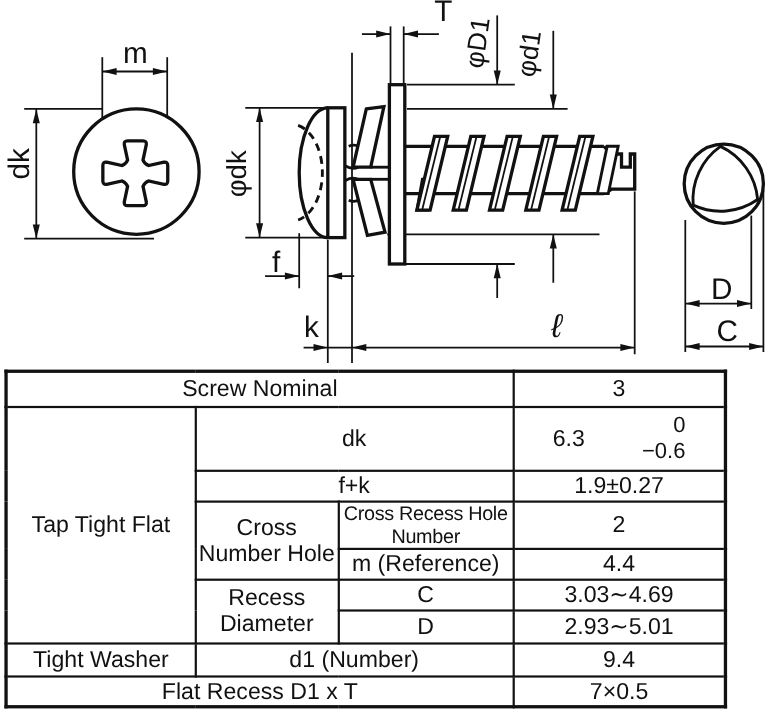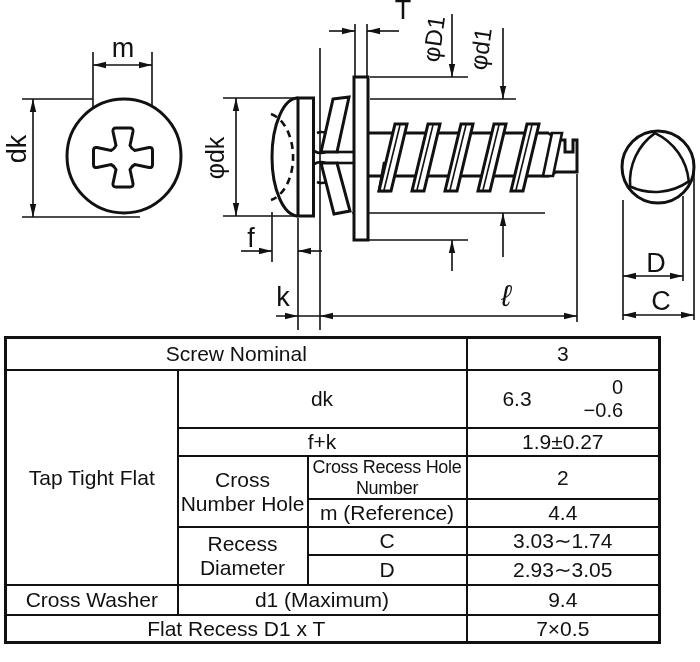--- a/index.html
+++ b/index.html
@@ -199,29 +199,29 @@
       <td class="r4 small">Cross Recess Hole Number</td>
       <td class="r4">2</td>
     </tr>
     <tr>
       <td class="r5">m (Reference)</td>
       <td class="r5">4.4</td>
     </tr>
     <tr>
       <td rowspan="2">Recess Diameter</td>
       <td class="r6">C</td>
-      <td class="r6">3.03∼1.74</td>
+      <td class="r6">3.03∼4.69</td>
     </tr>
     <tr>
       <td class="r7">D</td>
-      <td class="r7">2.93∼3.05</td>
-    </tr>
-    <tr>
-      <td class="r8">Cross Washer</td>
-      <td colspan="2" class="r8">d1 (Maximum)</td>
+      <td class="r7">2.93∼5.01</td>
+    </tr>
+    <tr>
+      <td class="r8">Tight Washer</td>
+      <td colspan="2" class="r8">d1 (Number)</td>
       <td class="r8">9.4</td>
     </tr>
     <tr>
       <td colspan="3" class="r9">Flat Recess D1 x T</td>
       <td class="r9">7×0.5</td>
     </tr>
   </tbody>
     </table>
 </div>
 

